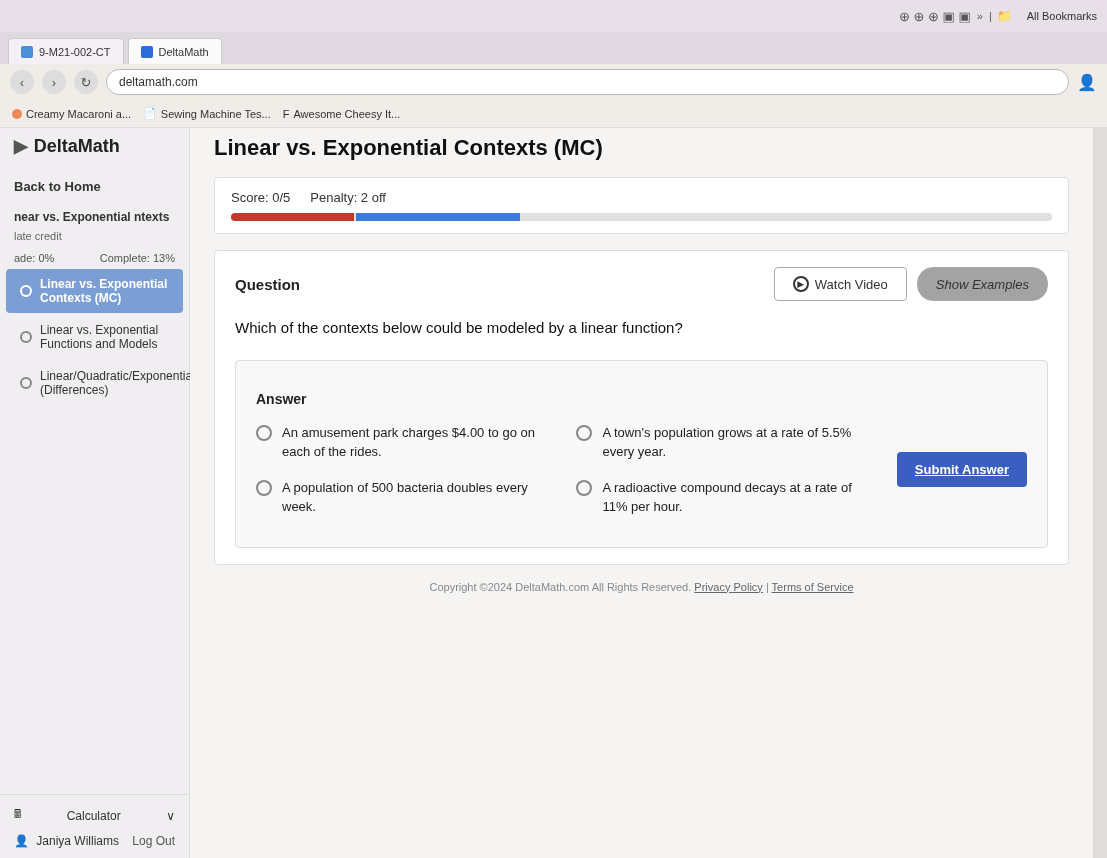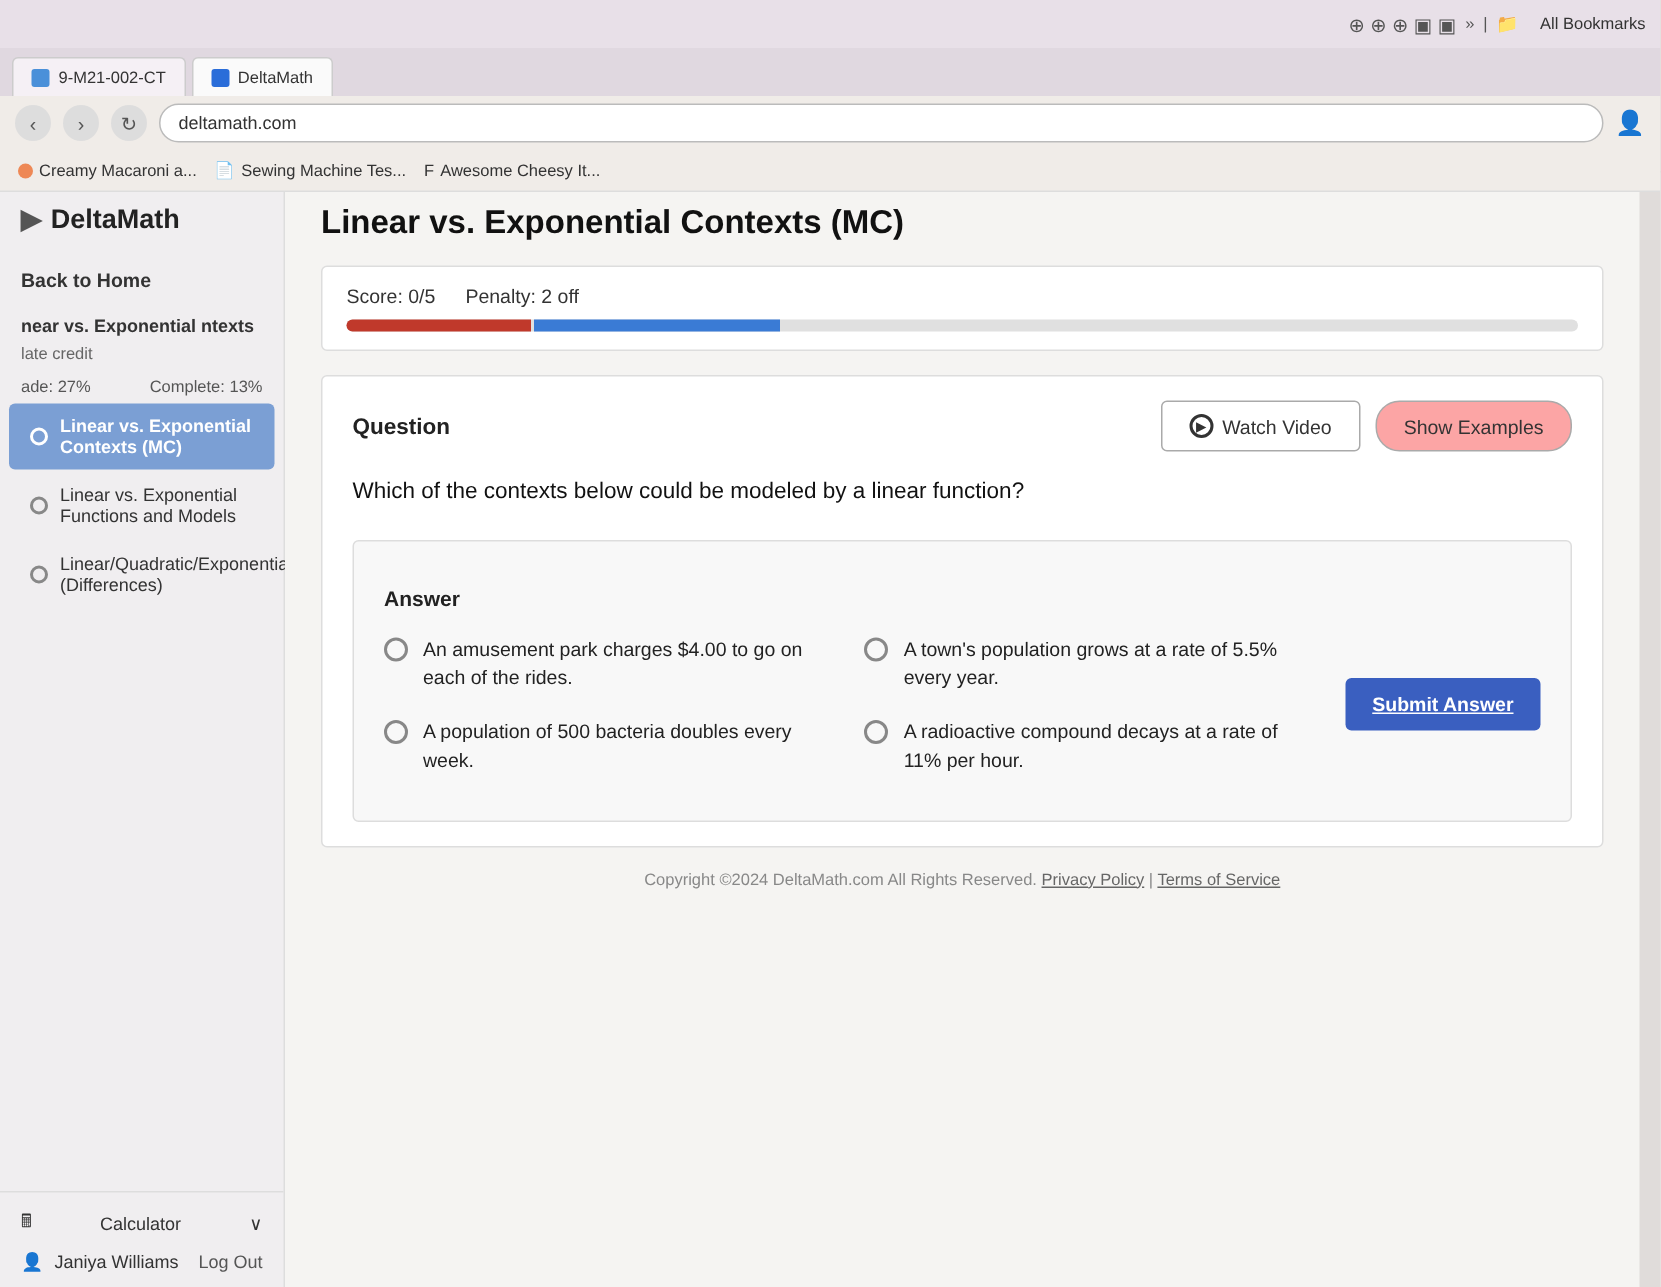--- a/index.html
+++ b/index.html
@@ -359,24 +359,25 @@
       cursor: pointer;
       display: flex;
       align-items: center;
       gap: 6px;
     }
 
     .btn-show-examples {
       padding: 8px 18px;
       border: 1px solid #aaa;
       border-radius: 16px;
-      background: #fca5a5;
+      background: #a3a3a3;
       font-size: 13px;
       color: #333;
       cursor: pointer;
+      font-style: italic;
     }
 
     .play-icon-circle {
       width: 16px;
       height: 16px;
       border-radius: 50%;
       border: 2px solid #333;
       display: flex;
       align-items: center;
       justify-content: center;
@@ -520,21 +521,21 @@
     <div class="sidebar-logo">
       <span class="logo-arrow">▶</span>
       <span class="logo-text">DeltaMath</span>
     </div>
 
     <div class="sidebar-back-home">Back to Home</div>
 
     <div class="sidebar-section-title">near vs. Exponential ntexts</div>
     <div class="sidebar-subtitle">late credit</div>
     <div class="sidebar-stats">
-      <span>ade: 27%</span>
+      <span>ade: 0%</span>
       <span>Complete: 13%</span>
     </div>
 
     <div class="sidebar-nav-item active">
       <span class="radio-dot"></span>
       <span>Linear vs. Exponential Contexts (MC)</span>
     </div>
 
     <div class="sidebar-nav-item">
       <span class="radio-dot"></span>

